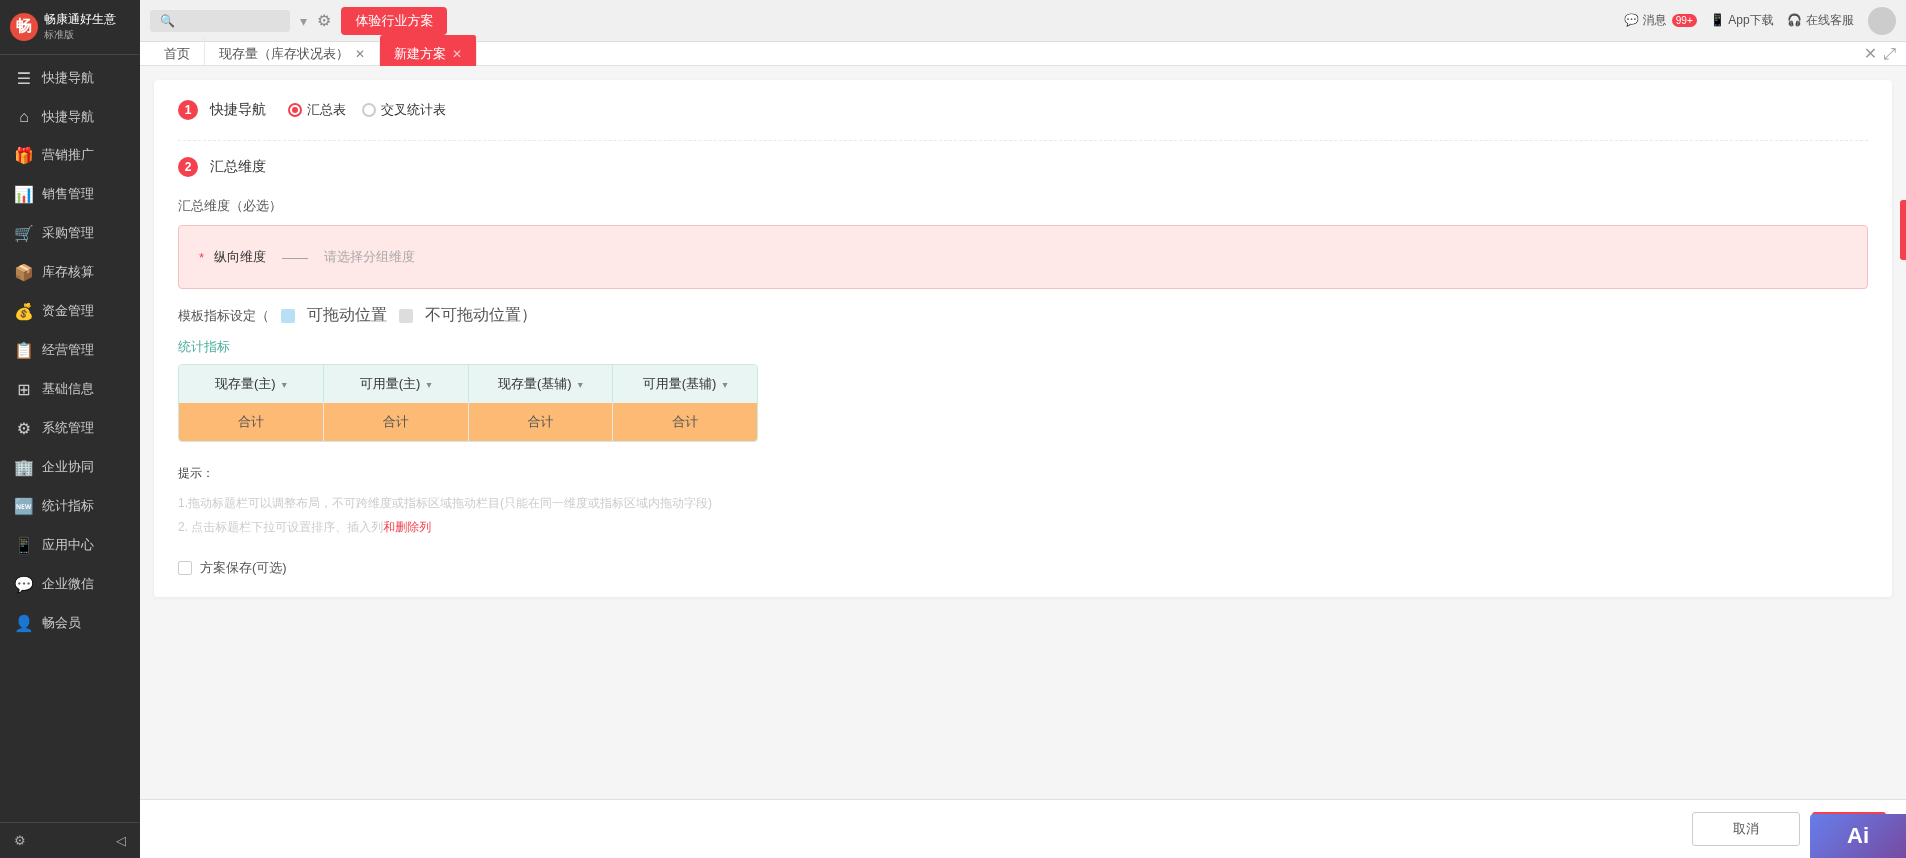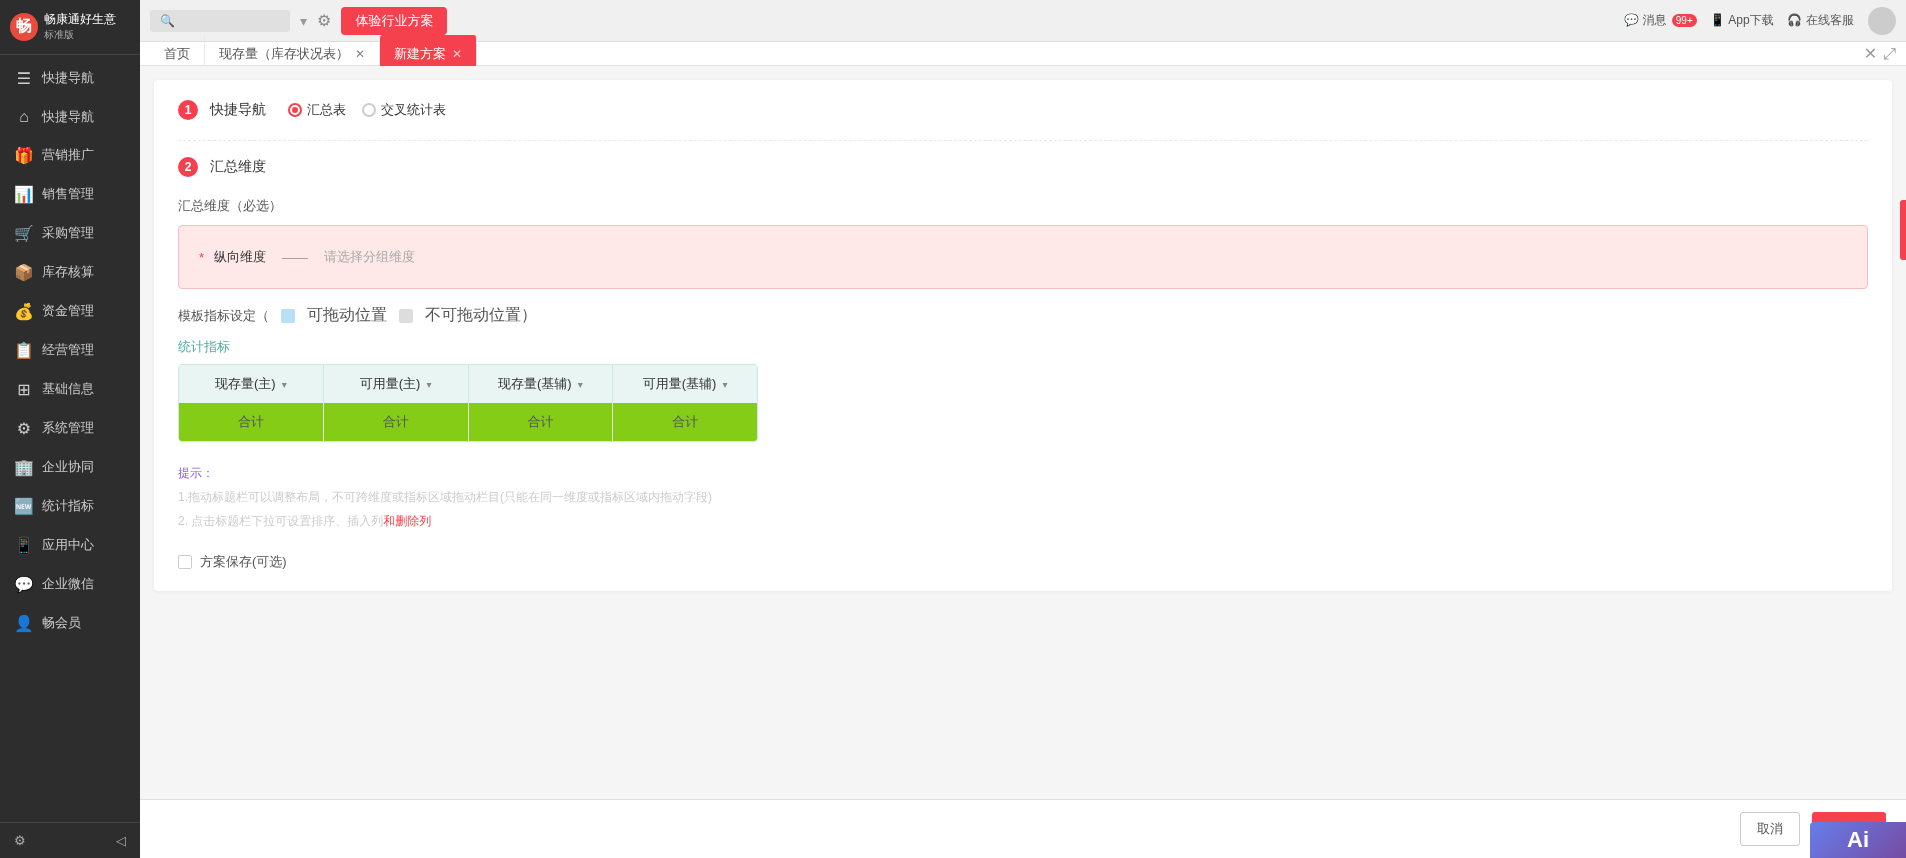--- a/index.html
+++ b/index.html
@@ -223,32 +223,32 @@
     .stats-table-header {
       display: flex; background: #e8f5f2;
     }
     .stats-col {
       flex: 1; padding: 10px 16px;
       border-right: 1px solid #cce8e3;
       display: flex; align-items: center; justify-content: center;
       gap: 6px; font-size: 13px; color: #333;
     }
     .stats-col:last-child { border-right: none; }
-    .stats-table-body { display: flex; background: #84cc16; }
+    .stats-table-body { display: flex; background: #fdba74; }
     .stats-cell {
       flex: 1; padding: 10px 16px;
       border-right: 1px solid #e8e8e8;
       text-align: center; font-size: 13px; color: #555;
     }
     .stats-cell:last-child { border-right: none; }
     .col-chevron { font-size: 10px; color: #888; }
 
     
     .tips-section { color: #bbb; font-size: 12px; line-height: 2; margin-bottom: 16px; }
-    .tips-title { color: #8b5cf6; margin-bottom: 0; }
+    .tips-title { color: #404040; margin-bottom: 6px; }
     .tips-item { color: #ccc; }
 
     
     .save-row {
       display: flex; align-items: center; gap: 8px;
       font-size: 13px; color: #555;
       margin-top: 20px;
     }
     .checkbox {
       width: 14px; height: 14px; border: 1px solid #ccc; border-radius: 2px;
@@ -260,21 +260,21 @@
       background: #fff;
       border-top: 1px solid #e0e0e0;
       padding: 12px 20px;
       display: flex;
       justify-content: flex-end;
       gap: 12px;
       flex-shrink: 0;
     }
     .btn-cancel {
       border: 1px solid #ccc; background: #fff; color: #555;
-      padding: 7px 16px; border-radius: 3px; cursor: pointer; font-size: 13px;
+      padding: 7px 40px; border-radius: 3px; cursor: pointer; font-size: 13px;
     }
     .btn-query {
       background: #f5414e; color: white; border: none;
       padding: 7px 24px; border-radius: 3px; cursor: pointer; font-size: 13px;
     }
 
     
     .resize-handle {
       position: fixed; right: 0; top: 200px;
       width: 6px; height: 60px; background: #f5414e;
@@ -287,21 +287,21 @@
       margin-left: auto;
     }
     .win-btn { font-size: 16px; color: #999; cursor: pointer; }
 
     
     .ai-badge {
       position: fixed;
       right: 0; bottom: 0;
       background: linear-gradient(135deg, #667eea, #764ba2);
       color: white;
-      width: 96px; height: 36px;
+      width: 96px; height: 44px;
       display: flex; align-items: center; justify-content: center;
       font-size: 22px; font-weight: bold;
       border-radius: 4px 0 0 0;
     }
   </style>
 </head>
 <body>
 
 <div class="sidebar">
   <div class="sidebar-logo">

